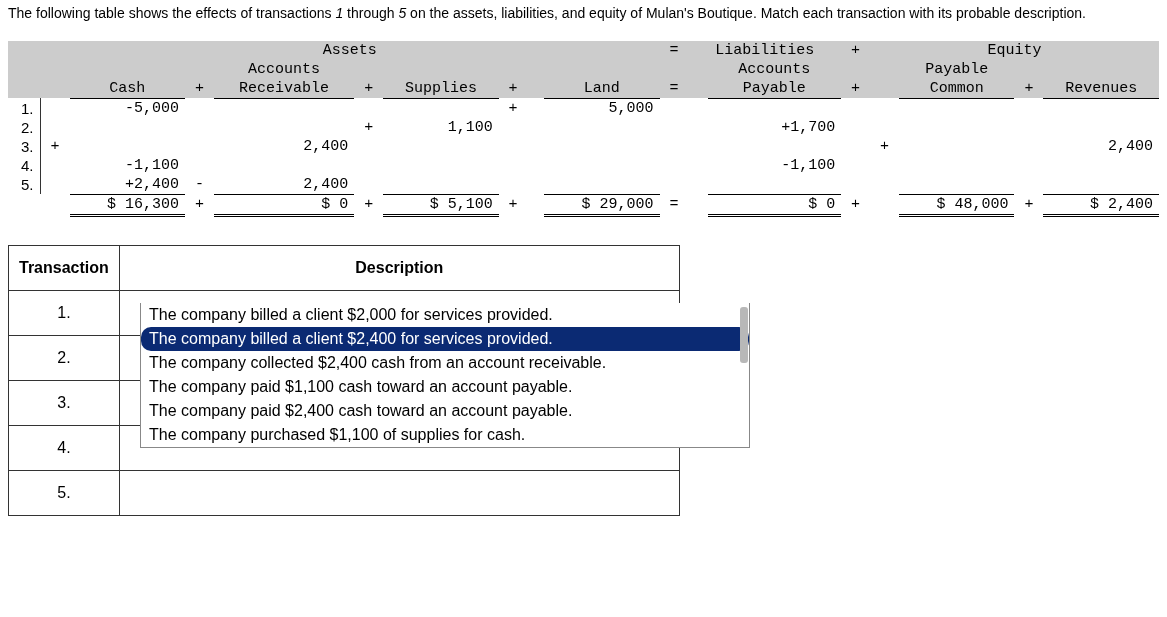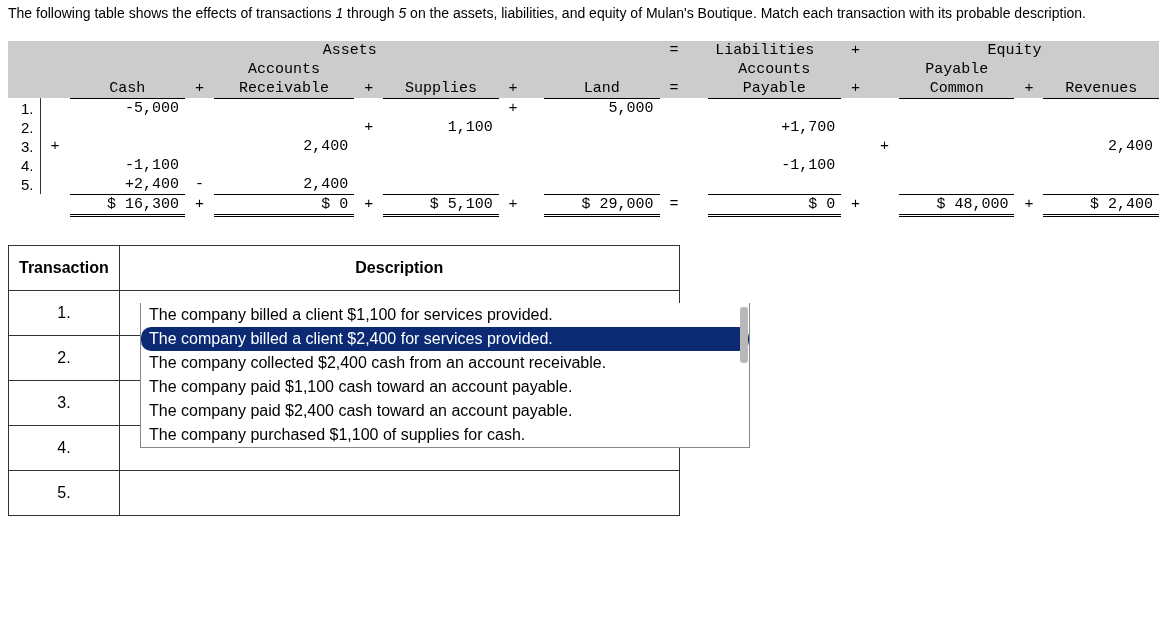--- a/index.html
+++ b/index.html
@@ -304,21 +304,21 @@
     <td class="dcol"></td>
   </tr>
   <tr>
     <td class="tcol">5.</td>
     <td class="dcol"></td>
   </tr>
 </tbody>
     </table>
 
 <div class="dropdown" style="top:58px;">
-  <div class="opt">The company billed a client $1,100 for services provided.</div>
+  <div class="opt">The company billed a client $2,000 for services provided.</div>
   <div class="opt sel">The company billed a client $2,400 for services provided.</div>
   <div class="opt">The company collected $2,400 cash from an account receivable.</div>
   <div class="opt">The company paid $1,100 cash toward an account payable.</div>
   <div class="opt">The company paid $2,400 cash toward an account payable.</div>
   <div class="opt">The company purchased $1,100 of supplies for cash.</div>
   <div class="scroll-thumb"></div>
 </div>
 </div>
 
 </body></html>

